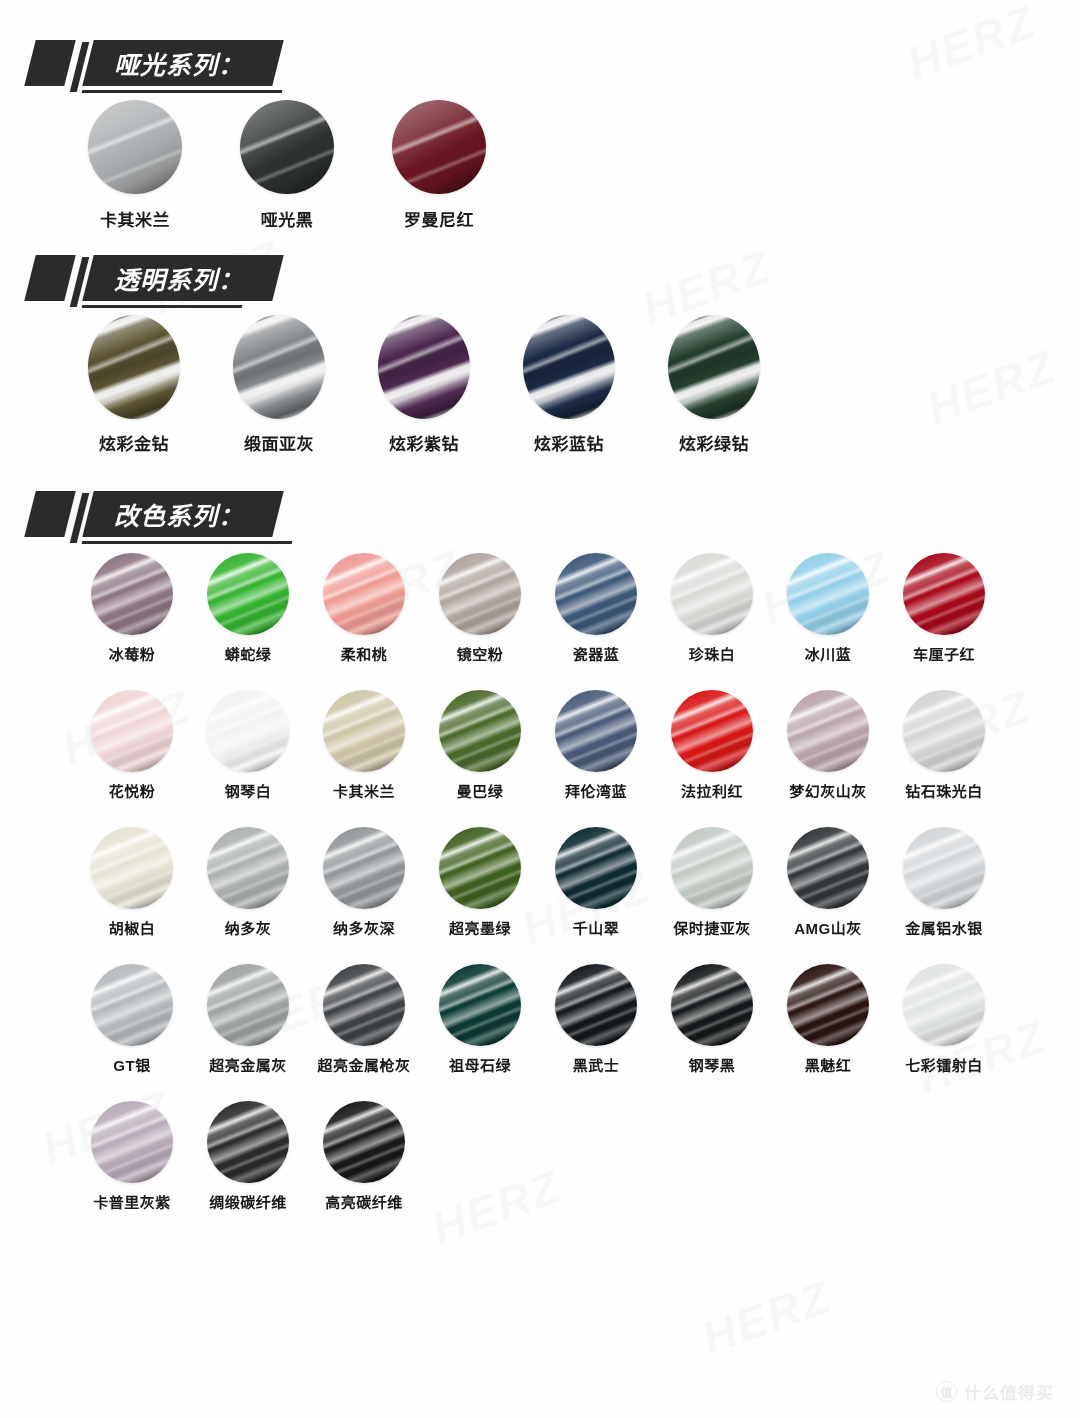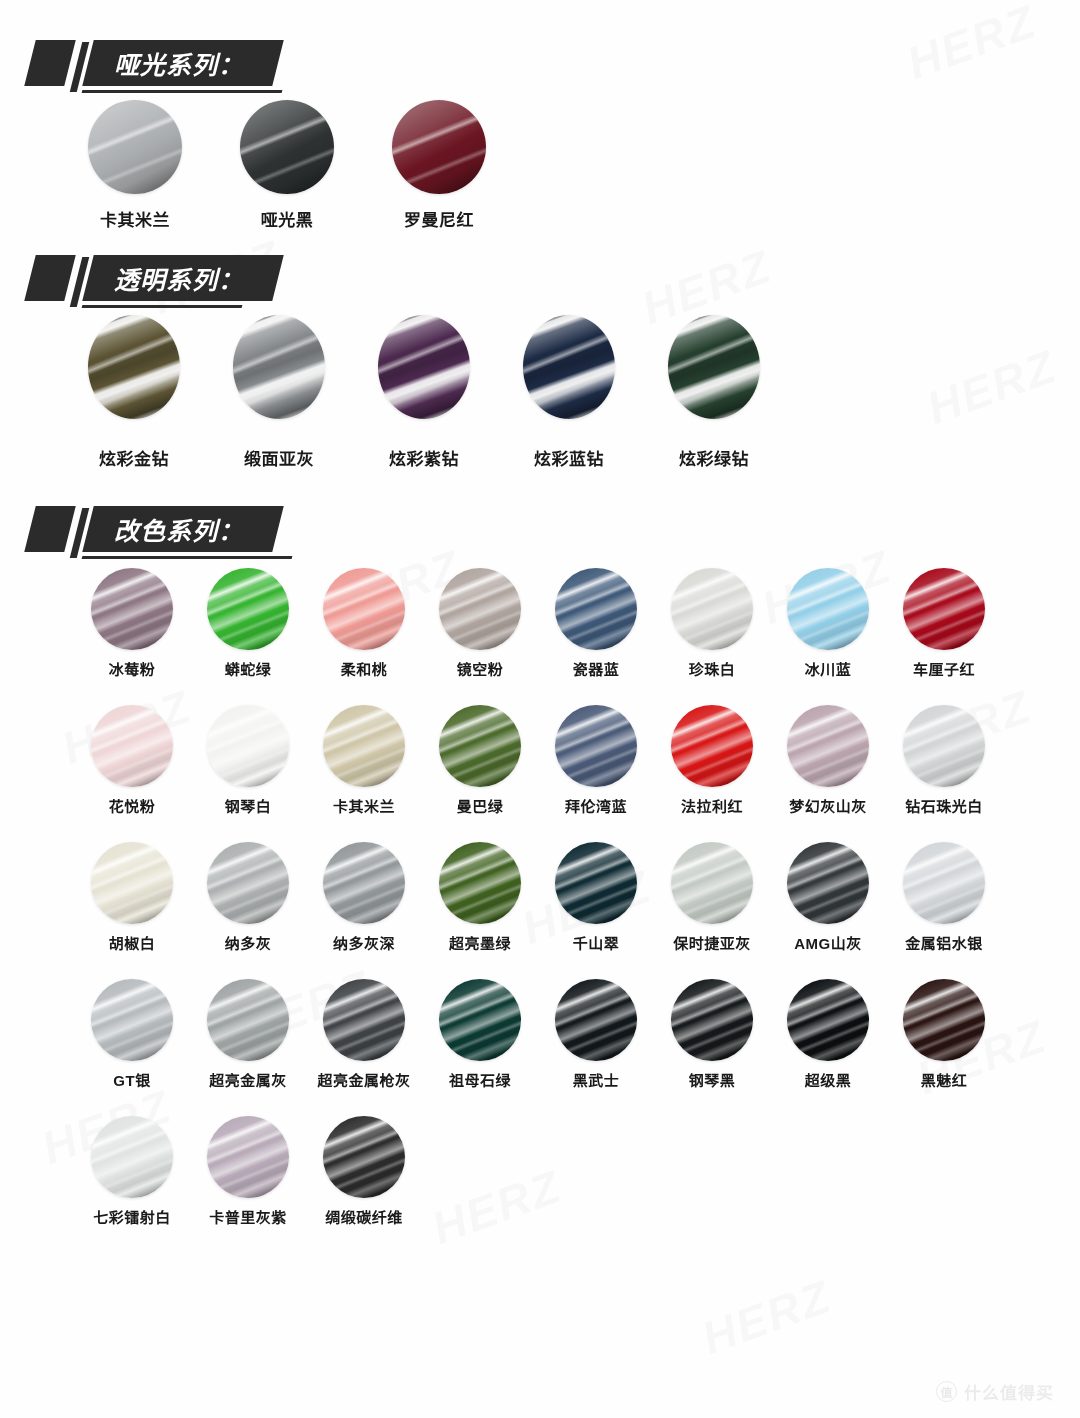--- a/index.html
+++ b/index.html
@@ -113,21 +113,21 @@
   }
 
   
   #matte-grid { padding-left: 88px; gap: 58px; margin-top: 4px; }
   #matte-grid .sw { width: 94px; height: 94px; }
   #matte-grid .lbl { font-size: 17px; margin-top: 12px; }
 
   
   #trans-grid { padding-left: 88px; gap: 53px; margin-top: 4px; }
   #trans-grid .sw { width: 92px; height: 104px; border-radius: 50%; }
-  #trans-grid .lbl { font-size: 17px; margin-top: 26px; }
+  #trans-grid .lbl { font-size: 17px; margin-top: 11px; }
 
   
   #recolor-grid { padding-left: 74px; margin-top: 6px; }
   #recolor-grid .cell { width: 116px; margin-bottom: 26px; }
   #recolor-grid .sw { width: 82px; height: 82px; }
   #recolor-grid .lbl { font-size: 15px; margin-top: 8px; }
 
   
   .bottom-wm {
     position: absolute;
@@ -462,27 +462,20 @@
         </div>
         <div class="cell">
           <div class="sw">
             <div class="tex" style="background: linear-gradient(158deg, rgb(21, 21, 21) 0%, rgb(27, 27, 27) 7%, rgb(22, 25, 27) 9%, rgb(50, 53, 54) 22%, rgb(227, 227, 228) 27%, rgb(92, 94, 95) 31%, rgb(22, 25, 27) 45%, rgb(150, 152, 152) 55%, rgb(22, 25, 27) 60%, rgb(20, 23, 24) 74%, rgb(97, 99, 100) 79%, rgb(17, 20, 21) 86%, rgb(9, 10, 11) 96%, rgb(20, 20, 20) 100%);"></div>
             <div class="tex" style="background: linear-gradient(158deg, rgba(255, 255, 255, 0) 36%, rgba(255, 255, 255, 0.55) 40%, rgba(255, 255, 255, 0) 43%, rgba(255, 255, 255, 0) 64%, rgba(255, 255, 255, 0.3) 67%, rgba(255, 255, 255, 0) 70%);"></div>
           </div>
           <div class="lbl">钢琴黑</div>
         </div>
         <div class="cell">
           <div class="sw">
-            <div class="tex" style="background: linear-gradient(158deg, rgb(21, 21, 21) 0%, rgb(27, 27, 27) 7%, rgb(12, 15, 17) 9%, rgb(41, 44, 46) 22%, rgb(226, 226, 226) 27%, rgb(85, 87, 88) 31%, rgb(12, 15, 17) 45%, rgb(146, 147, 148) 55%, rgb(12, 15, 17) 60%, rgb(11, 14, 15) 74%, rgb(90, 92, 93) 79%, rgb(9, 12, 13) 86%, rgb(5, 6, 7) 96%, rgb(20, 20, 20) 100%);"></div>
-            <div class="tex" style="background: linear-gradient(158deg, rgba(255, 255, 255, 0) 36%, rgba(255, 255, 255, 0.55) 40%, rgba(255, 255, 255, 0) 43%, rgba(255, 255, 255, 0) 64%, rgba(255, 255, 255, 0.3) 67%, rgba(255, 255, 255, 0) 70%);"></div>
-          </div>
-          <div class="lbl">超级黑</div>
-        </div>
-        <div class="cell">
-          <div class="sw">
             <div class="tex" style="background: linear-gradient(158deg, rgb(21, 21, 21) 0%, rgb(27, 27, 27) 7%, rgb(42, 20, 18) 9%, rgb(68, 48, 46) 22%, rgb(229, 227, 227) 27%, rgb(106, 91, 89) 31%, rgb(42, 20, 18) 45%, rgb(159, 149, 148) 55%, rgb(42, 20, 18) 60%, rgb(38, 18, 16) 74%, rgb(110, 95, 94) 79%, rgb(33, 16, 14) 86%, rgb(17, 8, 7) 96%, rgb(20, 20, 20) 100%);"></div>
             <div class="tex" style="background: linear-gradient(158deg, rgba(255, 255, 255, 0) 36%, rgba(255, 255, 255, 0.55) 40%, rgba(255, 255, 255, 0) 43%, rgba(255, 255, 255, 0) 64%, rgba(255, 255, 255, 0.3) 67%, rgba(255, 255, 255, 0) 70%);"></div>
           </div>
           <div class="lbl">黑魅红</div>
         </div>
         <div class="cell">
           <div class="sw">
             <div class="tex" style="background: linear-gradient(158deg, rgb(21, 21, 21) 0%, rgb(27, 27, 27) 7%, rgb(223, 227, 226) 9%, rgb(227, 230, 229) 22%, rgb(251, 252, 252) 27%, rgb(233, 235, 235) 31%, rgb(223, 227, 226) 45%, rgb(241, 242, 242) 55%, rgb(223, 227, 226) 60%, rgb(201, 204, 203) 74%, rgb(233, 236, 235) 79%, rgb(174, 177, 176) 86%, rgb(89, 91, 90) 96%, rgb(20, 20, 20) 100%);"></div>
             <div class="tex" style="background: linear-gradient(158deg, rgba(255, 255, 255, 0) 36%, rgba(255, 255, 255, 0.55) 40%, rgba(255, 255, 255, 0) 43%, rgba(255, 255, 255, 0) 64%, rgba(255, 255, 255, 0.3) 67%, rgba(255, 255, 255, 0) 70%);"></div>
           </div>
@@ -494,20 +487,27 @@
             <div class="tex" style="background: linear-gradient(158deg, rgba(255, 255, 255, 0) 36%, rgba(255, 255, 255, 0.55) 40%, rgba(255, 255, 255, 0) 43%, rgba(255, 255, 255, 0) 64%, rgba(255, 255, 255, 0.3) 67%, rgba(255, 255, 255, 0) 70%);"></div>
           </div>
           <div class="lbl">卡普里灰紫</div>
         </div>
         <div class="cell">
           <div class="sw">
             <div class="tex" style="background: linear-gradient(158deg, rgb(21, 21, 21) 0%, rgb(27, 27, 27) 7%, rgb(43, 44, 43) 9%, rgb(68, 69, 68) 22%, rgb(230, 230, 230) 27%, rgb(107, 107, 107) 31%, rgb(43, 44, 43) 45%, rgb(160, 160, 160) 55%, rgb(43, 44, 43) 60%, rgb(39, 40, 39) 74%, rgb(111, 112, 111) 79%, rgb(34, 34, 34) 86%, rgb(17, 18, 17) 96%, rgb(20, 20, 20) 100%);"></div>
             <div class="tex" style="background: linear-gradient(158deg, rgba(255, 255, 255, 0) 36%, rgba(255, 255, 255, 0.55) 40%, rgba(255, 255, 255, 0) 43%, rgba(255, 255, 255, 0) 64%, rgba(255, 255, 255, 0.3) 67%, rgba(255, 255, 255, 0) 70%);"></div>
           </div>
           <div class="lbl">绸缎碳纤维</div>
+        </div>
+        <div class="cell">
+          <div class="sw">
+            <div class="tex" style="background: linear-gradient(158deg, rgb(21, 21, 21) 0%, rgb(27, 27, 27) 7%, rgb(23, 25, 26) 9%, rgb(51, 53, 53) 22%, rgb(227, 227, 228) 27%, rgb(93, 94, 95) 31%, rgb(23, 25, 26) 45%, rgb(151, 152, 152) 55%, rgb(23, 25, 26) 60%, rgb(21, 23, 23) 74%, rgb(97, 99, 99) 79%, rgb(18, 20, 20) 86%, rgb(9, 10, 10) 96%, rgb(20, 20, 20) 100%);"></div>
+            <div class="tex" style="background: linear-gradient(158deg, rgba(255, 255, 255, 0) 36%, rgba(255, 255, 255, 0.55) 40%, rgba(255, 255, 255, 0) 43%, rgba(255, 255, 255, 0) 64%, rgba(255, 255, 255, 0.3) 67%, rgba(255, 255, 255, 0) 70%);"></div>
+          </div>
+          <div class="lbl">高亮碳纤维</div>
         </div>
       </div>
   </div>
 
   <div class="bottom-wm">
     <div class="ring">值</div>
     <div class="txt">什么值得买</div>
   </div>
 </div>
 

